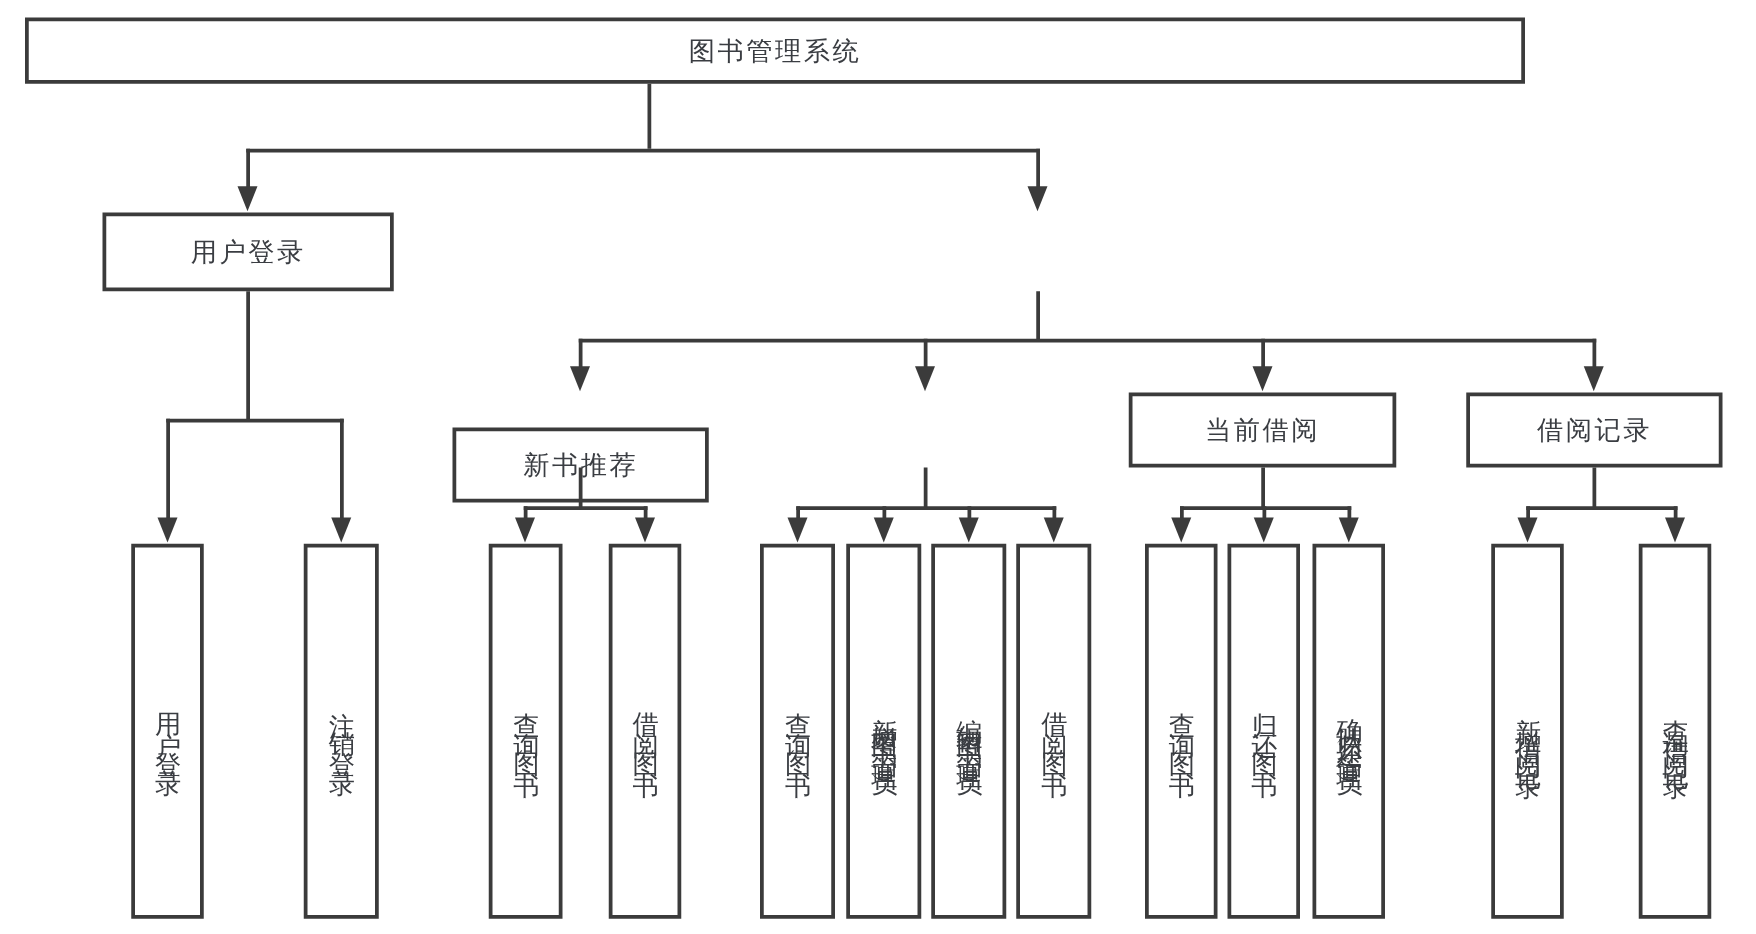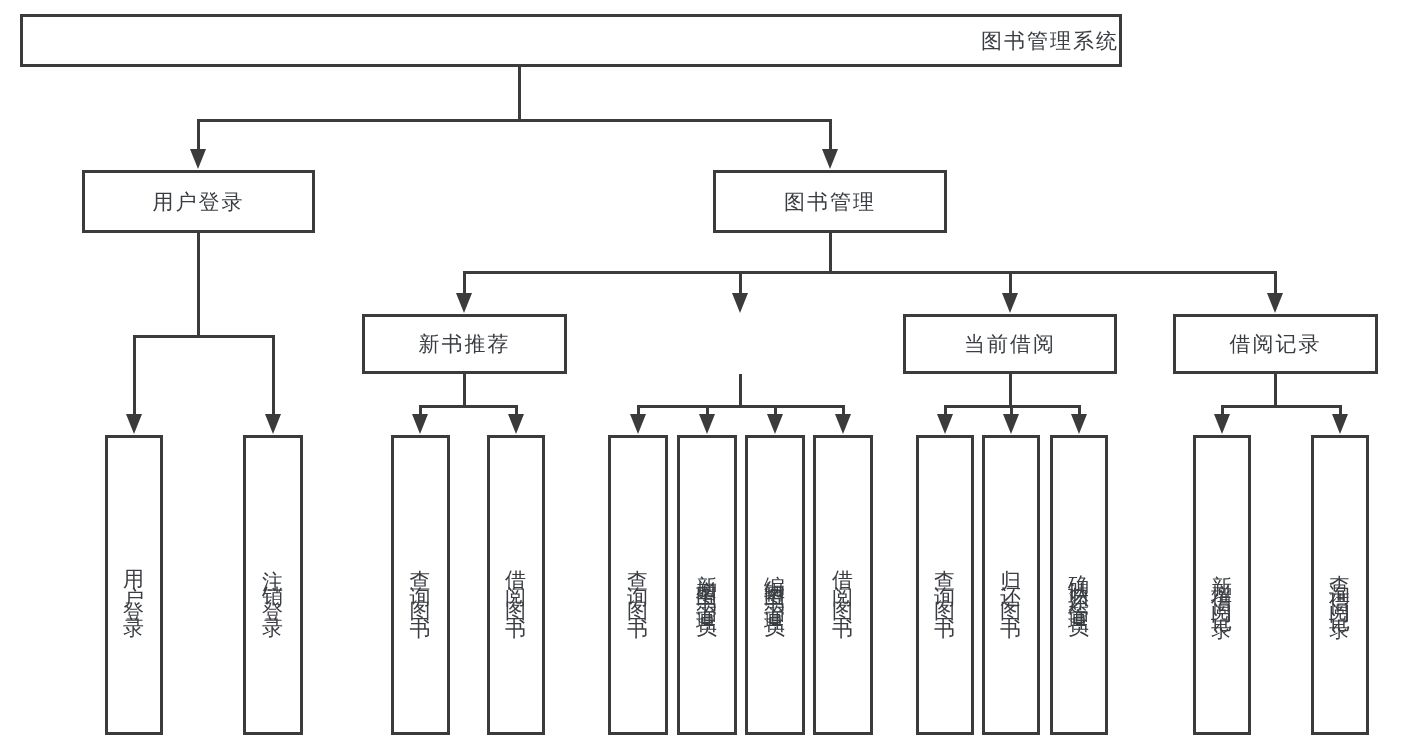--- a/index.html
+++ b/index.html
@@ -5,21 +5,21 @@
   html,body{margin:0;padding:0;background:#fff;}
   #canvas{
     position:relative;width:1405px;height:747px;background:#ffffff;
     font-family:"Liberation Sans","DejaVu Sans",sans-serif;overflow:hidden;
   }
   .box{
     position:absolute;border:3px solid #3b3b3b;background:#fff;
     display:flex;align-items:center;justify-content:center;
     color:#3a3d42;font-size:21px;letter-spacing:2px;box-sizing:border-box;
   }
-  .rootbox{left:20px;top:14px;width:1102px;height:53px;justify-content:flex-end;}
+  .rootbox{left:20px;top:14px;width:1200px;height:53px;}
   .l2box{top:170px;height:63px;}
   .l3box{top:314px;height:60px;}
   .vbox{top:435px;height:300px;}
   .vtext{writing-mode:vertical-rl;text-orientation:mixed;line-height:1;}
   .v4{letter-spacing:16px;}
   .v6{letter-spacing:9px;}
   .v9{letter-spacing:6px;}
   .hl{position:absolute;height:3px;background:#3b3b3b;}
   .vl{position:absolute;width:3px;background:#3b3b3b;}
   .arrow{
@@ -44,43 +44,40 @@
   <div class="vl" style="left:518px;top:67px;height:52px;"></div>
   <div class="hl" style="left:197px;top:119px;width:635px;"></div>
   <div class="vl" style="left:197px;top:119px;height:32px;"></div>
   <div class="vl" style="left:829px;top:119px;height:32px;"></div>
   <div class="arrow" style="left:190px;top:149px;"></div>
   <div class="arrow" style="left:822px;top:149px;"></div>
 
   <div class="box l2box" style="left:82px;width:233px;">
     <span>用户登录</span>
   </div>
-  <div class="box l2box" style="left:713px;width:234px;">
-    <span>图书管理</span>
-  </div>
 
   <div class="vl" style="left:197px;top:233px;height:103px;"></div>
   <div class="hl" style="left:133px;top:335px;width:142px;"></div>
   <div class="vl" style="left:133px;top:335px;height:81px;"></div>
   <div class="vl" style="left:272px;top:335px;height:81px;"></div>
   <div class="arrow" style="left:126px;top:414px;"></div>
   <div class="arrow" style="left:265px;top:414px;"></div>
 
   <div class="vl" style="left:829px;top:233px;height:40px;"></div>
   <div class="hl" style="left:463px;top:271px;width:814px;"></div>
   <div class="vl" style="left:463px;top:271px;height:25px;"></div>
   <div class="vl" style="left:739px;top:271px;height:25px;"></div>
   <div class="vl" style="left:1009px;top:271px;height:25px;"></div>
   <div class="vl" style="left:1274px;top:271px;height:25px;"></div>
   <div class="arrow" style="left:456px;top:293px;"></div>
   <div class="arrow" style="left:732px;top:293px;"></div>
   <div class="arrow" style="left:1002px;top:293px;"></div>
   <div class="arrow" style="left:1267px;top:293px;"></div>
 
-  <div class="box l3box" style="left:362px;width:205px;">
+  <div class="box l3box" style="left:362px;width:205px;margin-top:28px;">
     <span>新书推荐</span>
   </div>
   <div class="box l3box" style="left:1173px;width:205px;">
     <span>借阅记录</span>
   </div>
   <div class="box l3box" style="left:903px;width:214px;">
     <span>当前借阅</span>
   </div>
 
   <div class="vl" style="left:463px;top:374px;height:33px;"></div>

